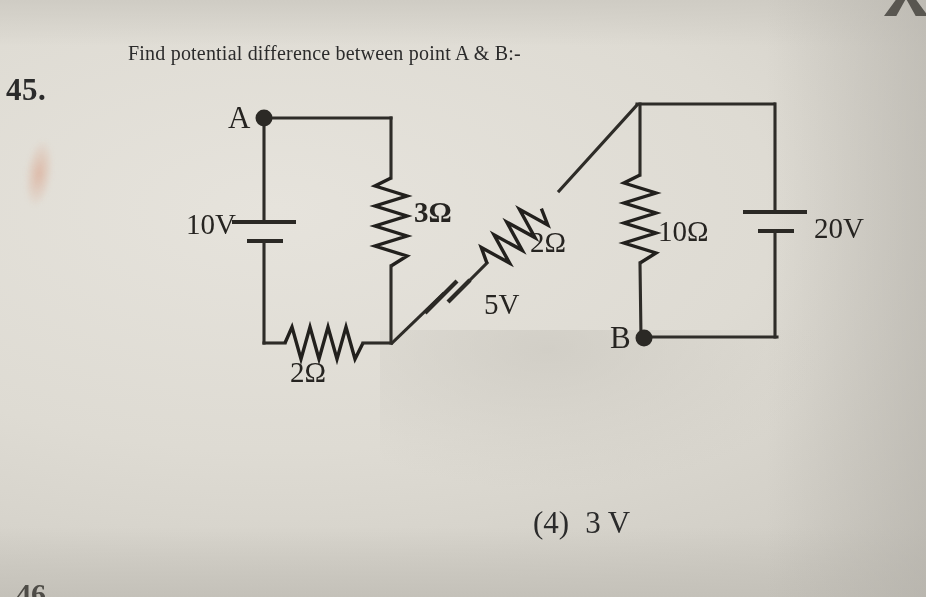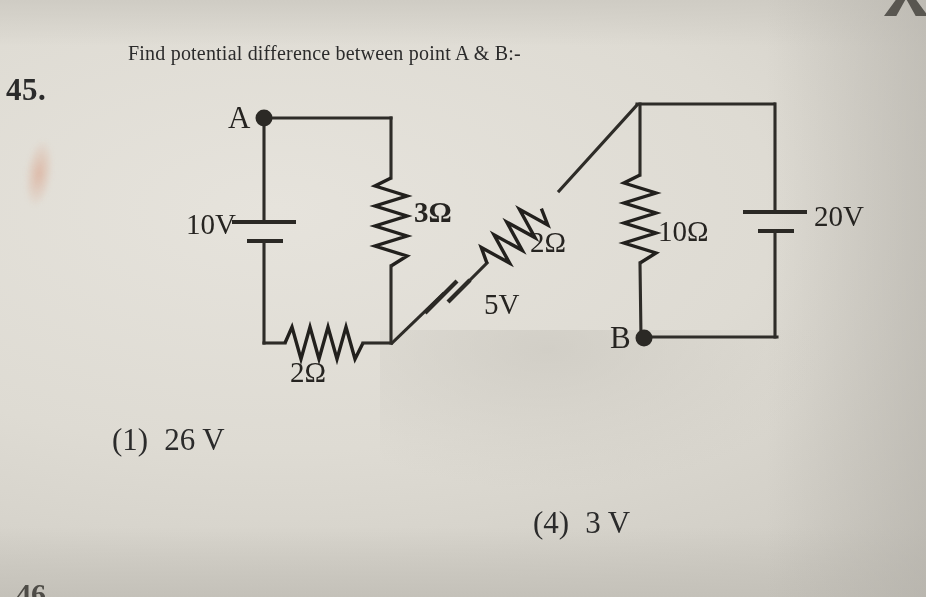--- a/index.html
+++ b/index.html
@@ -203,22 +203,19 @@
 
   <div class="lbl lbl-node" style="left:228px; top:100px;">A</div>
   <div class="lbl lbl-node" style="left:610px; top:320px;">B</div>
 
   <div class="lbl" style="left:186px; top:208px;">10V</div>
   <div class="lbl" style="left:414px; top:196px;font-weight:bold;">3Ω</div>
   <div class="lbl" style="left:290px; top:356px;">2Ω</div>
   <div class="lbl" style="left:484px; top:288px;">5V</div>
   <div class="lbl" style="left:530px; top:226px;">2Ω</div>
   <div class="lbl" style="left:658px; top:215px;">10Ω</div>
-  <div class="lbl" style="left:814px; top:200px;">20V</div>
-
-  <div class="opt" style="left:112px; top:422px;">
-    <span class="tag">(1)</span><span>26 V</span>
-  </div>
+  <div class="lbl" style="left:814px; top:212px;">20V</div>
+
   <div class="opt" style="left:533px; top:505px;">
     <span class="tag">(4)</span><span>3 V</span>
   </div>
 
 </div>
 
 </body></html>

